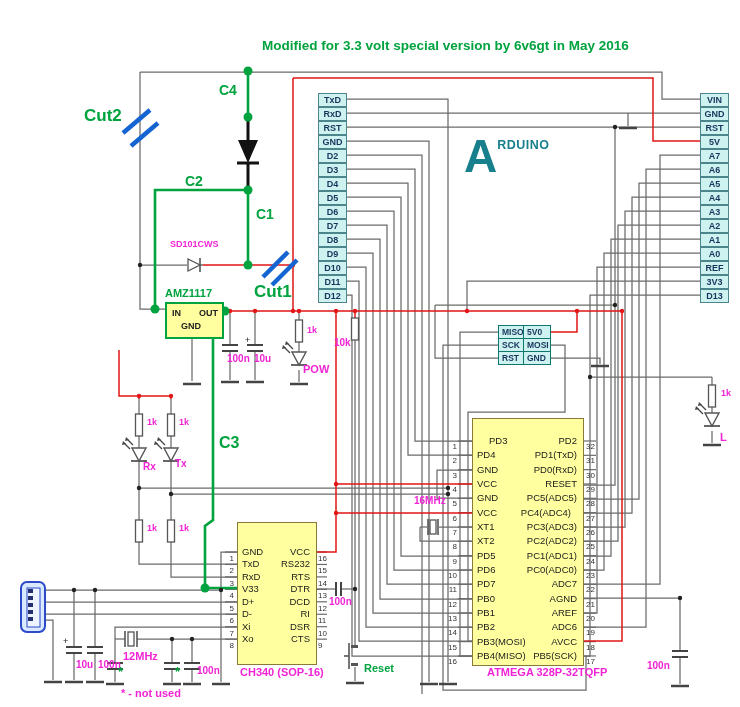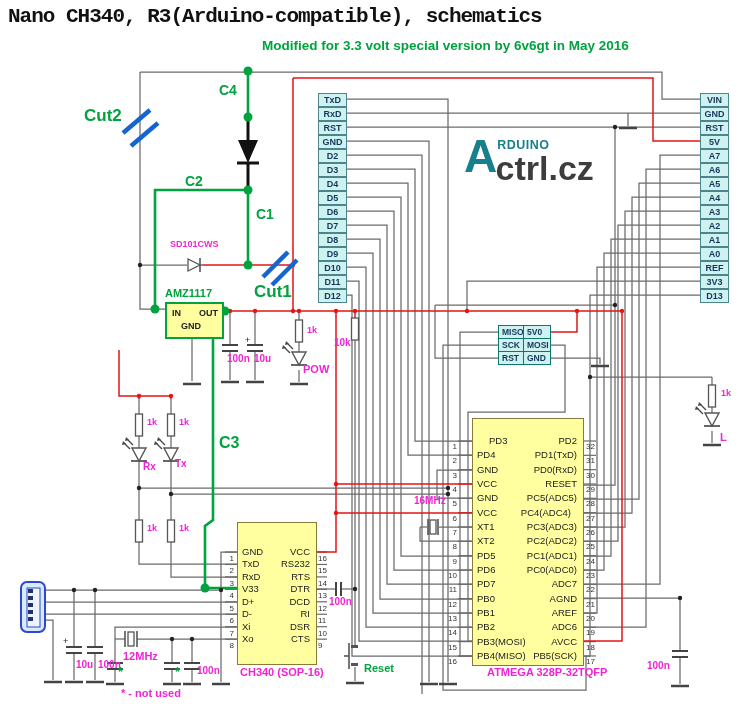--- a/index.html
+++ b/index.html
@@ -314,26 +314,24 @@
       <polyline points="349,643 349,669" fill="none" stroke="#555" stroke-width="1.6"></polyline>
       <polyline points="344,656 349,656" fill="none" stroke="#555" stroke-width="1.6"></polyline>
       <rect x="21" y="582" width="24" height="50" rx="6" fill="#d9e9ff" stroke="#2b49c8" stroke-width="2"></rect>
       <rect x="27" y="588" width="13" height="39" fill="#eef4ff" stroke="#2b49c8" stroke-width="1"></rect>
       <rect x="28" y="589" width="5" height="4" fill="#24306e"></rect>
       <rect x="28" y="596" width="5" height="4" fill="#24306e"></rect>
       <rect x="28" y="603" width="5" height="4" fill="#24306e"></rect>
       <rect x="28" y="610" width="5" height="4" fill="#24306e"></rect>
       <rect x="28" y="617" width="5" height="4" fill="#24306e"></rect>
     </svg>
-  <div id="title" class="abs">Nano CH340, R3(Arduino-compatible), schematics</div>
   <div id="modified" class="abs">Modified for 3.3 volt special version by 6v6gt in May 2016</div>
   <div id="logo" class="abs">
     <span class="bigA">A</span>
     <span class="rd">RDUINO</span>
-    <span class="rest">ctrl.cz</span>
   </div>
   <div id="regbox">
     <span class="in">IN</span>
     <span class="out">OUT</span>
     <span class="gnd">GND</span>
   </div>
   <div id="gen">
       <div class="pinbox" style="left: 318px; top: 92.5px;">TxD</div>
       <div class="pinbox" style="left: 318px; top: 106.5px;">RxD</div>
       <div class="pinbox" style="left: 318px; top: 120.5px;">RST</div>

